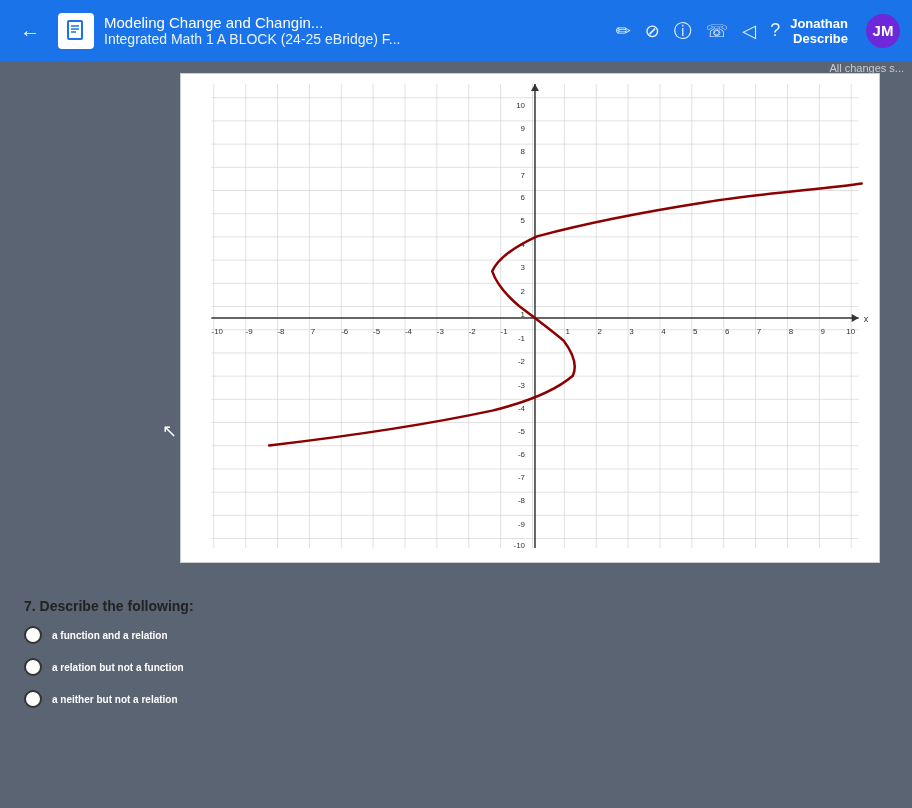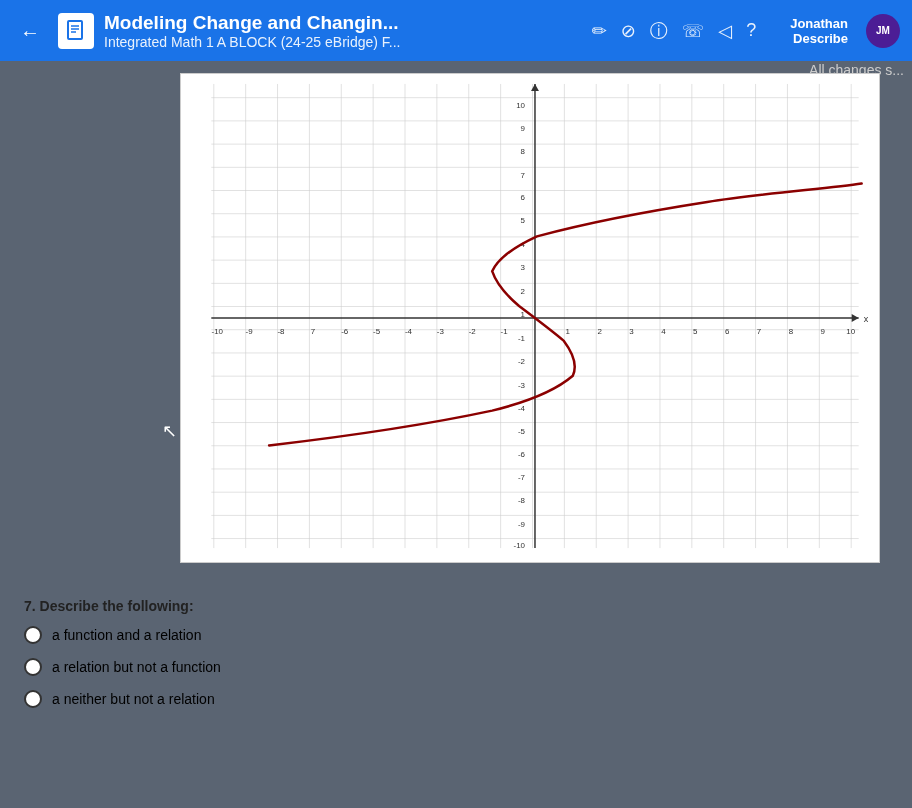--- a/index.html
+++ b/index.html
@@ -38,22 +38,22 @@
       align-items: center;
       justify-content: center;
       color: #1a73e8;
       font-size: 18px;
     }
     .header-title-block {
       flex: 1;
       color: white;
     }
     .header-title-block .title {
-      font-size: 19px;
-      font-weight: bold;
+      font-size: 15px;
+      font-weight: normal;
     }
     .header-title-block .subtitle {
       font-size: 14px;
       opacity: 0.9;
     }
     .header-icons {
       display: flex;
       gap: 14px;
       align-items: center;
       color: white;
@@ -61,41 +61,41 @@
     .header-icon {
       font-size: 18px;
       cursor: pointer;
       opacity: 0.9;
     }
     .header-user {
       color: white;
       text-align: right;
       font-size: 13px;
       font-weight: bold;
-      margin-left: 24px;
+      margin-left: 0;
     }
     .header-avatar {
       width: 34px;
       height: 34px;
-      background: #4c1d95;
+      background: #6d28d9;
       border-radius: 50%;
       display: flex;
       align-items: center;
       justify-content: center;
       color: white;
       font-weight: bold;
-      font-size: 10px;
+      font-size: 15px;
       margin-left: 8px;
     }
     .all-changes {
       position: absolute;
       top: 62px;
       right: 8px;
       color: #ccc;
-      font-size: 14px;
+      font-size: 11px;
     }
 
     
     .graph-container {
       background: white;
       margin: 8px auto 0 auto;
       width: 700px;
       height: 490px;
       position: relative;
       border: 1px solid #ccc;
@@ -121,22 +121,23 @@
     }
     .radio-circle {
       width: 18px;
       height: 18px;
       border: 2px solid #333;
       border-radius: 50%;
       flex-shrink: 0;
       background: white;
     }
     .option-label {
-      font-size: 14px;
-      color: #000000;
+      font-size: 10px;
+      color: #ffffff;
+      font-weight: bold;
     }
 
     
     .cursor {
       position: absolute;
       left: 162px;
       top: 420px;
       font-size: 18px;
       color: white;
       pointer-events: none;

